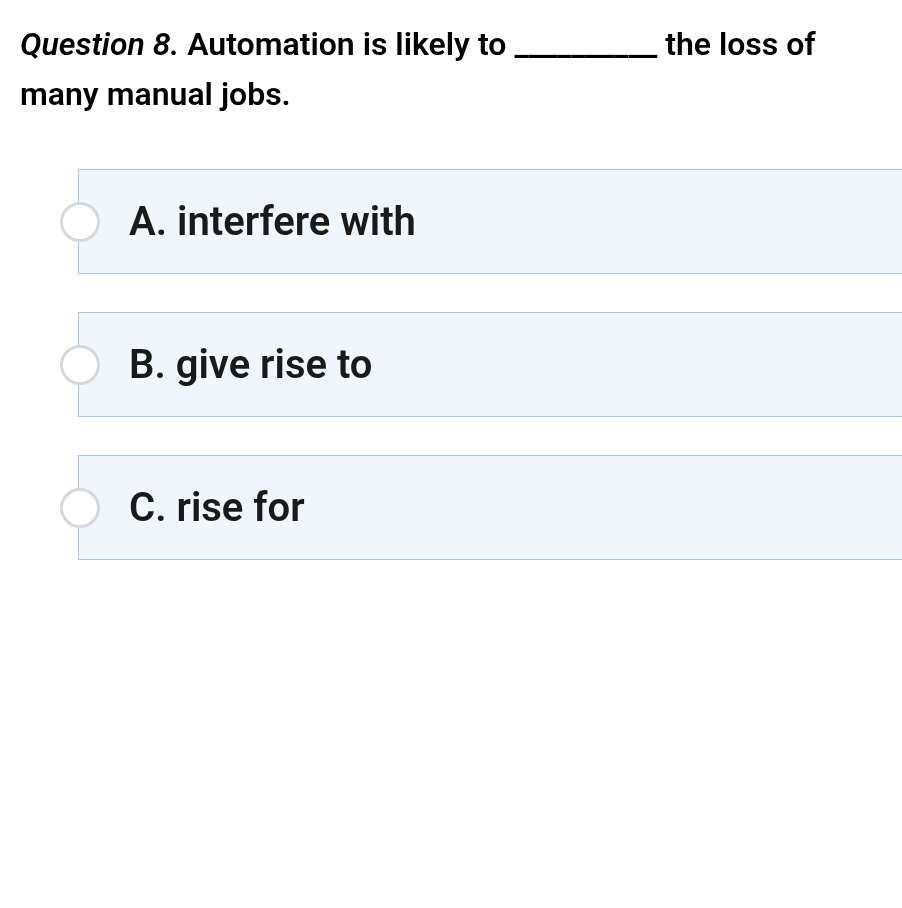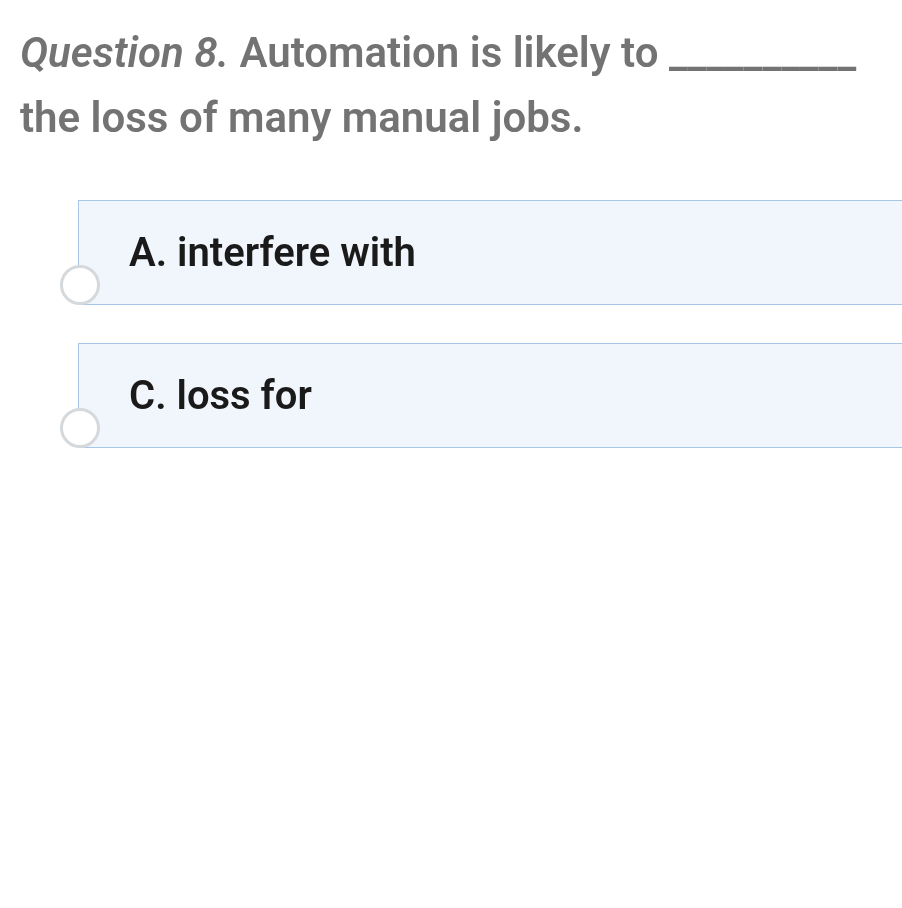--- a/index.html
+++ b/index.html
@@ -9,36 +9,36 @@
     }
     body {
       font-family: -apple-system, BlinkMacSystemFont, "Segoe UI", Roboto, Helvetica, Arial, sans-serif;
       background: #ffffff;
       width: 902px;
       height: 908px;
       overflow: hidden;
       padding: 20px 0 0 20px;
     }
     .question-text {
-      font-size: 42px;
+      font-size: 32px;
       font-weight: 600;
       line-height: 1.55;
-      color: #737373;
+      color: #000000;
       margin-bottom: 50px;
       padding-right: 12px;
     }
     .question-label {
       font-style: italic;
     }
     .options-container {
       padding-left: 40px;
     }
     .option {
       display: flex;
-      align-items: flex-end;
+      align-items: center;
       margin-bottom: 38px;
       position: relative;
     }
     .radio-circle {
       width: 40px;
       height: 40px;
       border: 3px solid #d6d9dc;
       border-radius: 50%;
       background: #ffffff;
       flex-shrink: 0;
@@ -67,23 +67,30 @@
 <div class="options-container">
 
   <div class="option">
     <div class="radio-circle"></div>
     <div class="option-box">
       <span>A.</span>
       <span>interfere with</span>
     </div>
   </div>
 
+  <div class="option">
+    <div class="radio-circle"></div>
+    <div class="option-box">
+      <span>B.</span>
+      <span>give rise to</span>
+    </div>
+  </div>
 
   <div class="option">
     <div class="radio-circle"></div>
     <div class="option-box">
       <span>C.</span>
-      <span>loss for</span>
+      <span>rise for</span>
     </div>
   </div>
 
 
 </div>
 
 </body></html>

